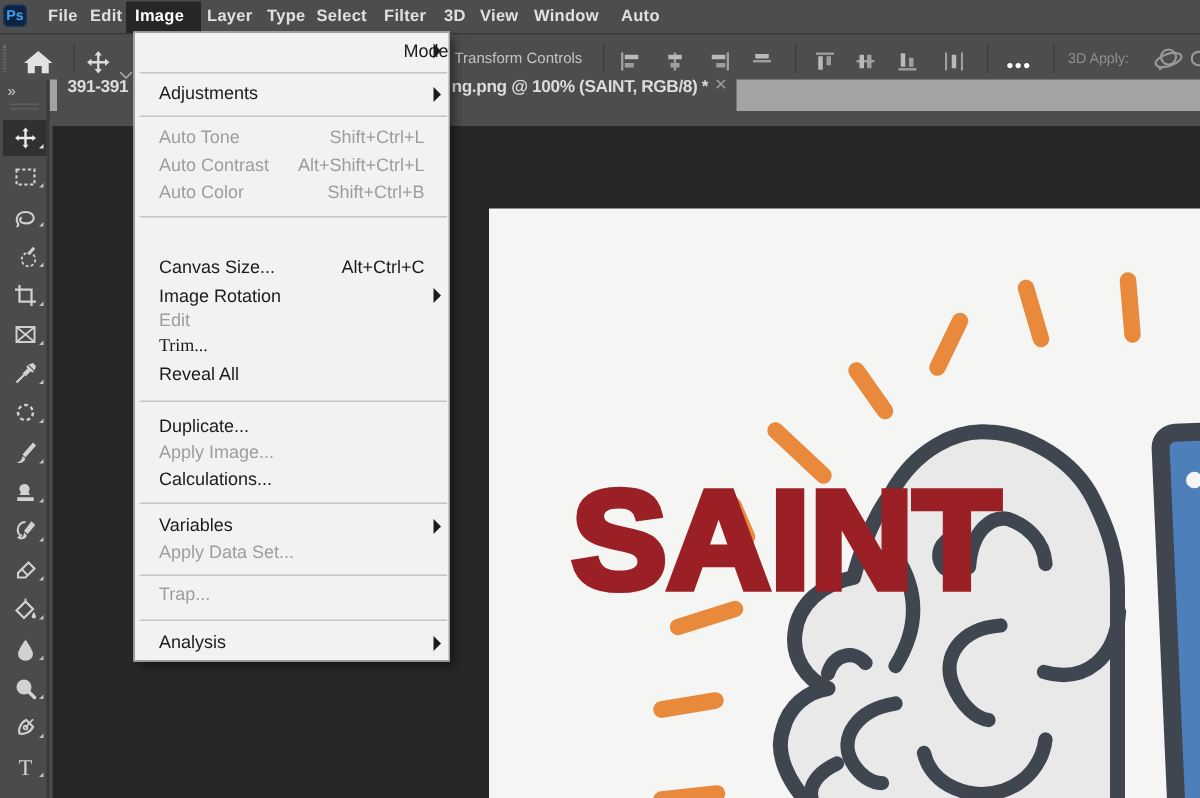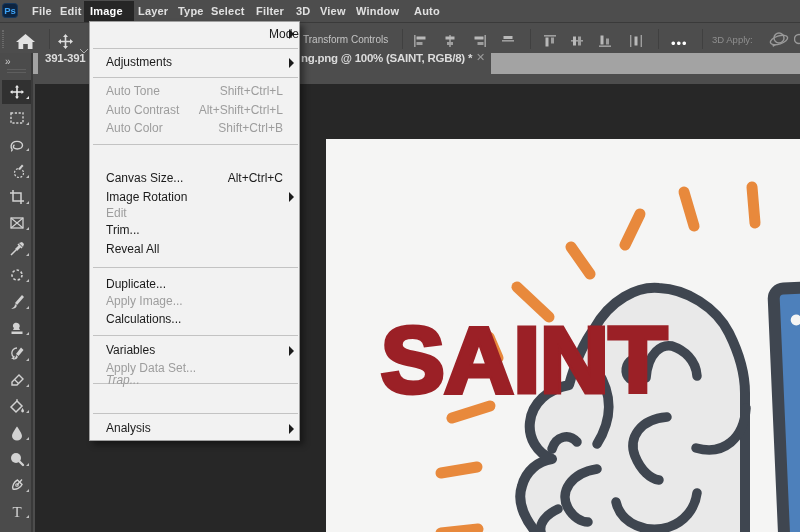--- a/index.html
+++ b/index.html
@@ -272,26 +272,26 @@
   <div class="psep" style="top:26px;"></div>
   <div class="pitem" style="top:31px;">Adjustments<span class="ar"></span></div>
   <div class="psep" style="top:55px;"></div>
   <div class="pitem dis" style="top:59.5px;">Auto Tone<span class="sc">Shift+Ctrl+L</span></div>
   <div class="pitem dis" style="top:97px;">Auto Color<span class="sc">Shift+Ctrl+B</span></div>
   <div class="pitem dis" style="top:78.5px;">Auto Contrast<span class="sc">Alt+Shift+Ctrl+L</span></div>
   <div class="psep" style="top:122px;"></div>
   <div class="pitem" style="top:146.5px;">Canvas Size...<span class="sc">Alt+Ctrl+C</span></div>
   <div class="pitem" style="top:165.5px;">Image Rotation<span class="ar"></span></div>
   <div class="pitem dis" style="top:182px;">Edit</div>
-  <div class="pitem" style="top:199px;">Trim...</div>
+  <div class="pitem" style="top:199px;font-family:Liberation Serif, serif;">Trim...</div>
   <div class="pitem" style="top:217.5px;">Reveal All</div>
   <div class="psep" style="top:244.5px;"></div>
   <div class="pitem" style="top:252.5px;">Duplicate...</div>
   <div class="pitem dis" style="top:270px;">Apply Image...</div>
   <div class="pitem" style="top:287.5px;">Calculations...</div>
   <div class="psep" style="top:312.5px;"></div>
   <div class="pitem" style="top:319px;">Variables<span class="ar"></span></div>
   <div class="pitem dis" style="top:337px;">Apply Data Set...</div>
   <div class="psep" style="top:360.5px;"></div>
-  <div class="pitem dis" style="top:349px;font-style:italic;">Trap...</div>
+  <div class="pitem dis" style="top:365px;">Trap...</div>
   <div class="psep" style="top:390.5px;"></div>
   <div class="pitem" style="top:397px;">Analysis<span class="ar"></span></div>
 </div>
 
 </body></html>

